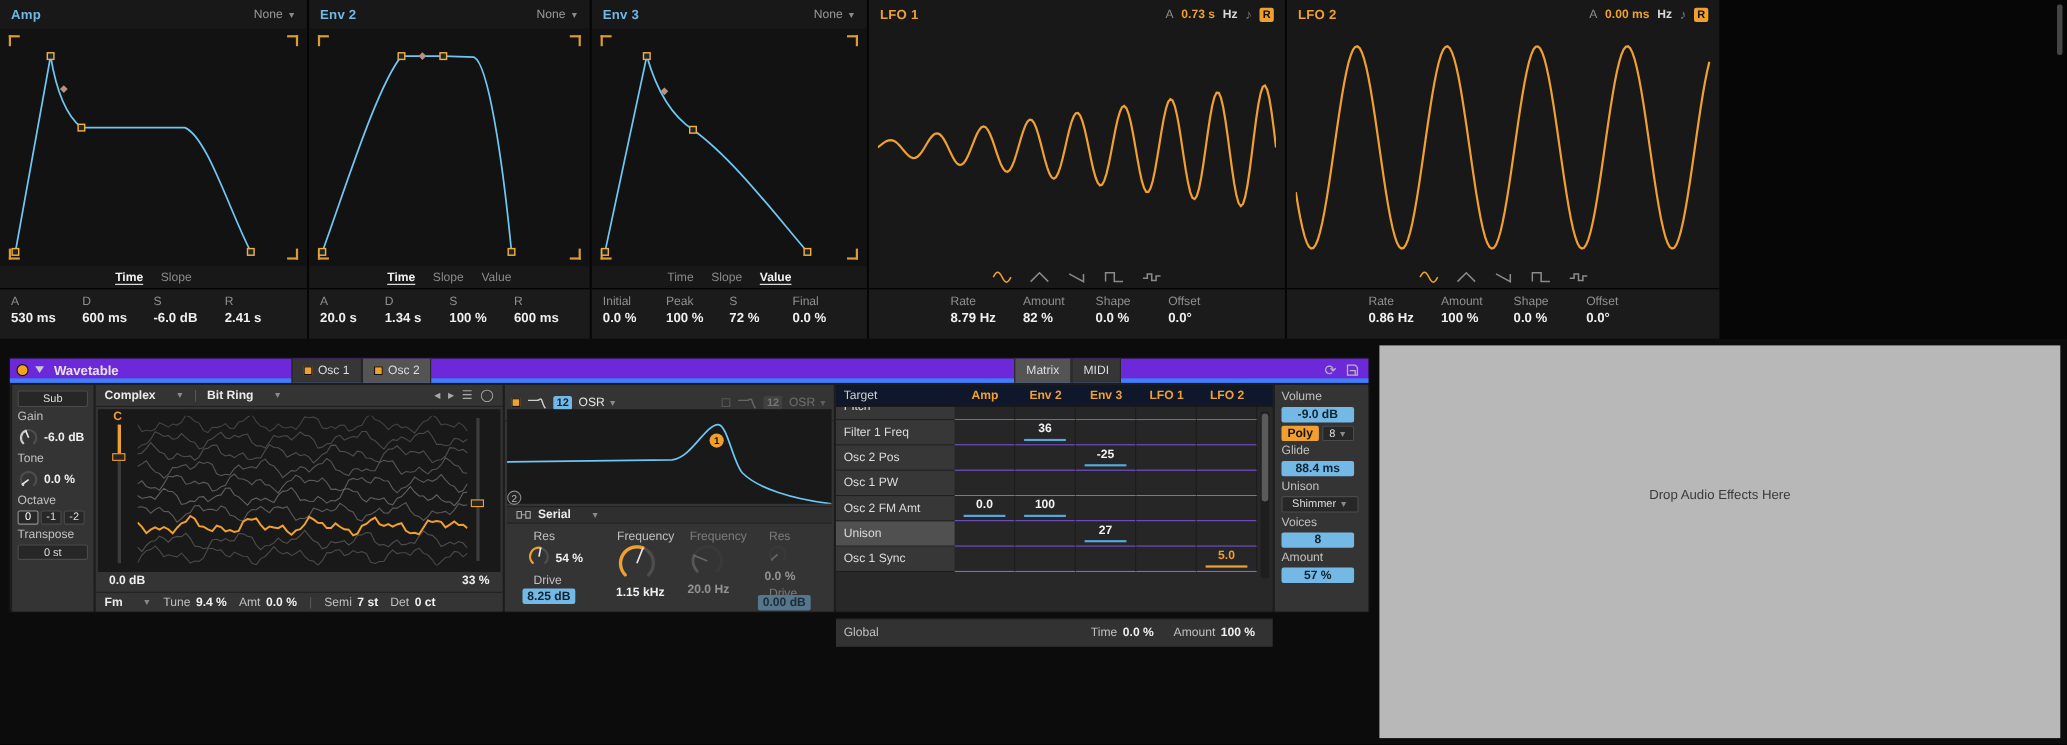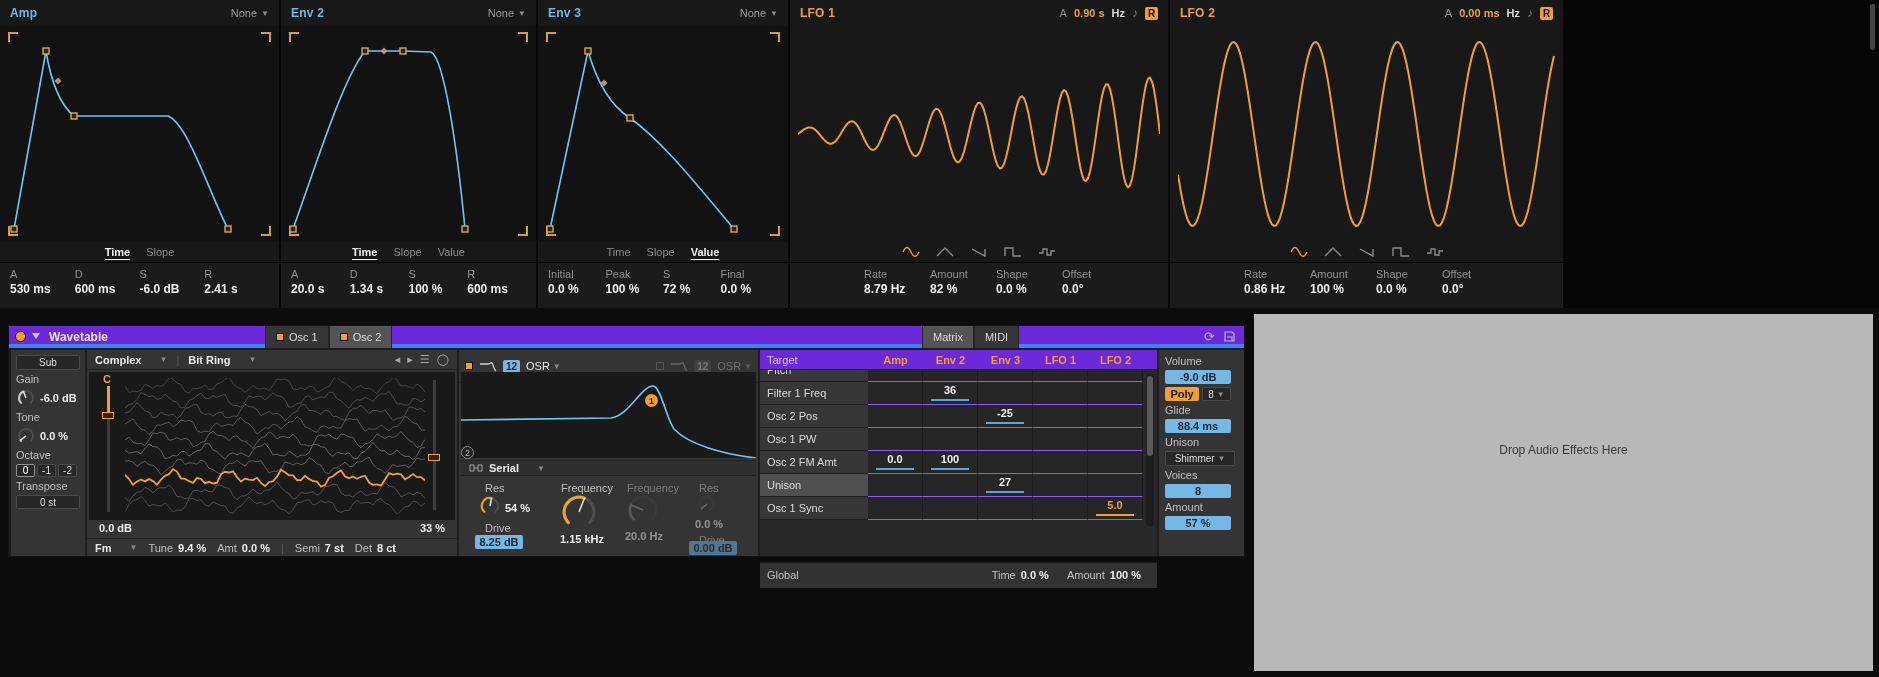--- a/index.html
+++ b/index.html
@@ -102,21 +102,21 @@
   .fdisp{position:absolute;left:2px;top:22px;width:295px;height:86px;background:#191919;}
   .marker{position:absolute;width:13px;height:13px;border-radius:50%;background:#f0a030;color:#1c1306;font-size:9px;font-weight:bold;display:flex;align-items:center;justify-content:center;}
   .marker2{position:absolute;left:2px;bottom:4px;width:13px;height:13px;border-radius:50%;border:1px solid #8a8a8a;background:#222;color:#b8b8b8;font-size:9px;display:flex;align-items:center;justify-content:center;}
   .routing{position:absolute;left:2px;top:110px;width:295px;height:16px;background:#2f2f2f;border-top:1px solid #222;border-bottom:1px solid #222;display:flex;align-items:center;gap:6px;padding:0 8px;}
   .fknobs{position:absolute;left:0;top:128px;width:100%;height:78px;}
   .abs{position:absolute;}
 
   
   .matrix{left:751px;width:397px;background:#282828;}
   .mx-grid{display:grid;grid-template-columns:108px repeat(5,55px);}
-  .mx-head{position:absolute;left:0;top:0;width:100%;height:20px;align-items:center;border-bottom:1px solid #1a1a1a;background:#6d28d9;}
+  .mx-head{position:absolute;left:0;top:0;width:100%;height:20px;align-items:center;border-bottom:1px solid #1a1a1a;background:#0f172a;}
   .mx-target{font-size:11px;color:#cfcfcf;padding-left:7px;}
   .mx-col-head{font-size:11px;font-weight:bold;color:#f0a030;text-align:center;}
   .mx-rows{position:absolute;left:0;top:20px;width:383px;height:160px;overflow:hidden;}
   .mx-row{height:23px;}
   .mx-row:first-child{margin-top:-11px;}
   .mx-label{font-size:11px;color:#dcdcdc;background:#373737;display:flex;align-items:center;padding-left:7px;border-bottom:1px solid #1f1f1f;}
   .mx-label.hl{background:#505050;}
   .mx-cell{position:relative;background:#262626;border-right:1px solid #1c1c1c;border-bottom:1px solid #8b5cf6;}
   .mx-cell .v{position:absolute;top:2px;left:0;width:100%;text-align:center;font-size:11px;font-weight:bold;color:#f2f2f2;}
   .mx-cell .bar{position:absolute;bottom:3px;left:15%;width:70%;height:2px;background:#57a8d8;}
@@ -278,21 +278,21 @@
           <span class="pvalue">0.0 %</span>
         </div>
     </div>
   </div>
 
   <div class="panel lfo" style="left:790px;width:378px">
     <div class="phead">
       <span class="ptitle orangetxt">LFO 1</span>
       <span class="lfo-head-right">
         <span class="att-label">A</span>
-        <span class="att-val">0.90 s</span>
+        <span class="att-val">0.73 s</span>
         <span class="hz">Hz</span>
         <span class="note">♪</span>
         <span class="rbadge">R</span>
       </span>
     </div>
     <div class="lfo-display">
       <svg viewBox="0 0 362 216" preserveAspectRatio="none">
           <path id="lfo1-path" class="lfo-path" d="M0.0,108.0L2.0,106.5L4.0,104.9L6.0,103.4L8.0,102.3L10.0,101.6L12.0,101.4L14.0,101.8L16.0,102.8L18.0,104.4L20.0,106.5L22.0,108.9L24.0,111.3L26.0,113.6L28.0,115.6L30.0,117.0L32.0,117.7L34.0,117.5L36.0,116.5L38.0,114.6L40.0,112.0L42.0,109.0L44.0,105.6L46.0,102.3L48.0,99.4L50.0,97.1L52.0,95.6L54.0,95.2L56.0,95.9L58.0,97.7L60.0,100.5L62.0,104.1L64.0,108.2L66.0,112.5L68.0,116.5L70.0,120.0L72.0,122.5L74.0,123.8L76.0,123.7L78.0,122.3L80.0,119.6L82.0,115.7L84.0,111.0L86.0,105.9L88.0,100.8L90.0,96.1L92.0,92.4L94.0,89.9L96.0,89.0L98.0,89.6L100.0,92.0L102.0,95.8L104.0,100.8L106.0,106.6L108.0,112.7L110.0,118.5L112.0,123.6L114.0,127.4L116.0,129.7L118.0,130.1L120.0,128.6L122.0,125.2L124.0,120.2L126.0,114.0L128.0,107.2L130.0,100.2L132.0,93.8L134.0,88.4L136.0,84.6L138.0,82.8L140.0,83.2L142.0,85.7L144.0,90.3L146.0,96.5L148.0,103.9L150.0,111.7L152.0,119.5L154.0,126.3L156.0,131.8L158.0,135.2L160.0,136.4L162.0,135.1L164.0,131.4L166.0,125.6L168.0,118.1L170.0,109.6L172.0,100.7L174.0,92.4L176.0,85.2L178.0,79.9L180.0,77.0L182.0,76.7L184.0,79.1L186.0,84.1L188.0,91.3L190.0,100.1L192.0,109.7L194.0,119.4L196.0,128.2L198.0,135.4L200.0,140.3L202.0,142.5L204.0,141.8L206.0,138.0L208.0,131.6L210.0,123.0L212.0,113.0L214.0,102.3L216.0,92.0L218.0,82.9L220.0,75.9L222.0,71.5L224.0,70.3L226.0,72.3L228.0,77.5L230.0,85.4L232.0,95.4L234.0,106.6L236.0,118.2L238.0,129.0L240.0,138.2L242.0,144.8L244.0,148.4L246.0,148.5L248.0,145.0L250.0,138.3L252.0,128.8L254.0,117.4L256.0,105.1L258.0,92.8L260.0,81.6L262.0,72.6L264.0,66.6L266.0,64.1L268.0,65.4L270.0,70.4L272.0,78.7L274.0,89.7L276.0,102.5L278.0,115.9L280.0,128.8L282.0,140.0L284.0,148.6L286.0,153.8L288.0,155.0L290.0,152.2L292.0,145.5L294.0,135.4L296.0,122.9L298.0,108.8L300.0,94.6L302.0,81.3L304.0,70.2L306.0,62.3L308.0,58.2L310.0,58.4L312.0,63.0L314.0,71.5L316.0,83.3L318.0,97.3L320.0,112.5L322.0,127.4L324.0,140.8L326.0,151.6L328.0,158.6L330.0,161.3L332.0,159.4L334.0,153.0L336.0,142.7L338.0,129.2L340.0,113.7L342.0,97.5L344.0,82.1L346.0,68.8L348.0,58.8L350.0,52.9L352.0,51.7L354.0,55.5L356.0,63.8L358.0,76.1L360.0,91.2L362.0,108.0"></path>
         </svg>
     </div>
@@ -508,21 +508,21 @@
                 <span class="lab">Amt</span>
                 <span class="val">0.0 %</span>
               </span>
             <span class="sep">|</span>
             <span class="pair">
                 <span class="lab">Semi</span>
                 <span class="val">7 st</span>
               </span>
             <span class="pair">
                 <span class="lab">Det</span>
-                <span class="val">8 ct</span>
+                <span class="val">0 ct</span>
               </span>
           </div>
         </div>
 
         <div class="dpanel filter">
           <div class="f-head">
             <span class="cbx"></span>
             <svg width="18" height="12">
                 <path d="M1,4 H9 C11,4 12,2 13,3 C14,4 15,10 17,11" fill="none" stroke="#cfcfcf" stroke-width="1.3"></path>
               </svg>

